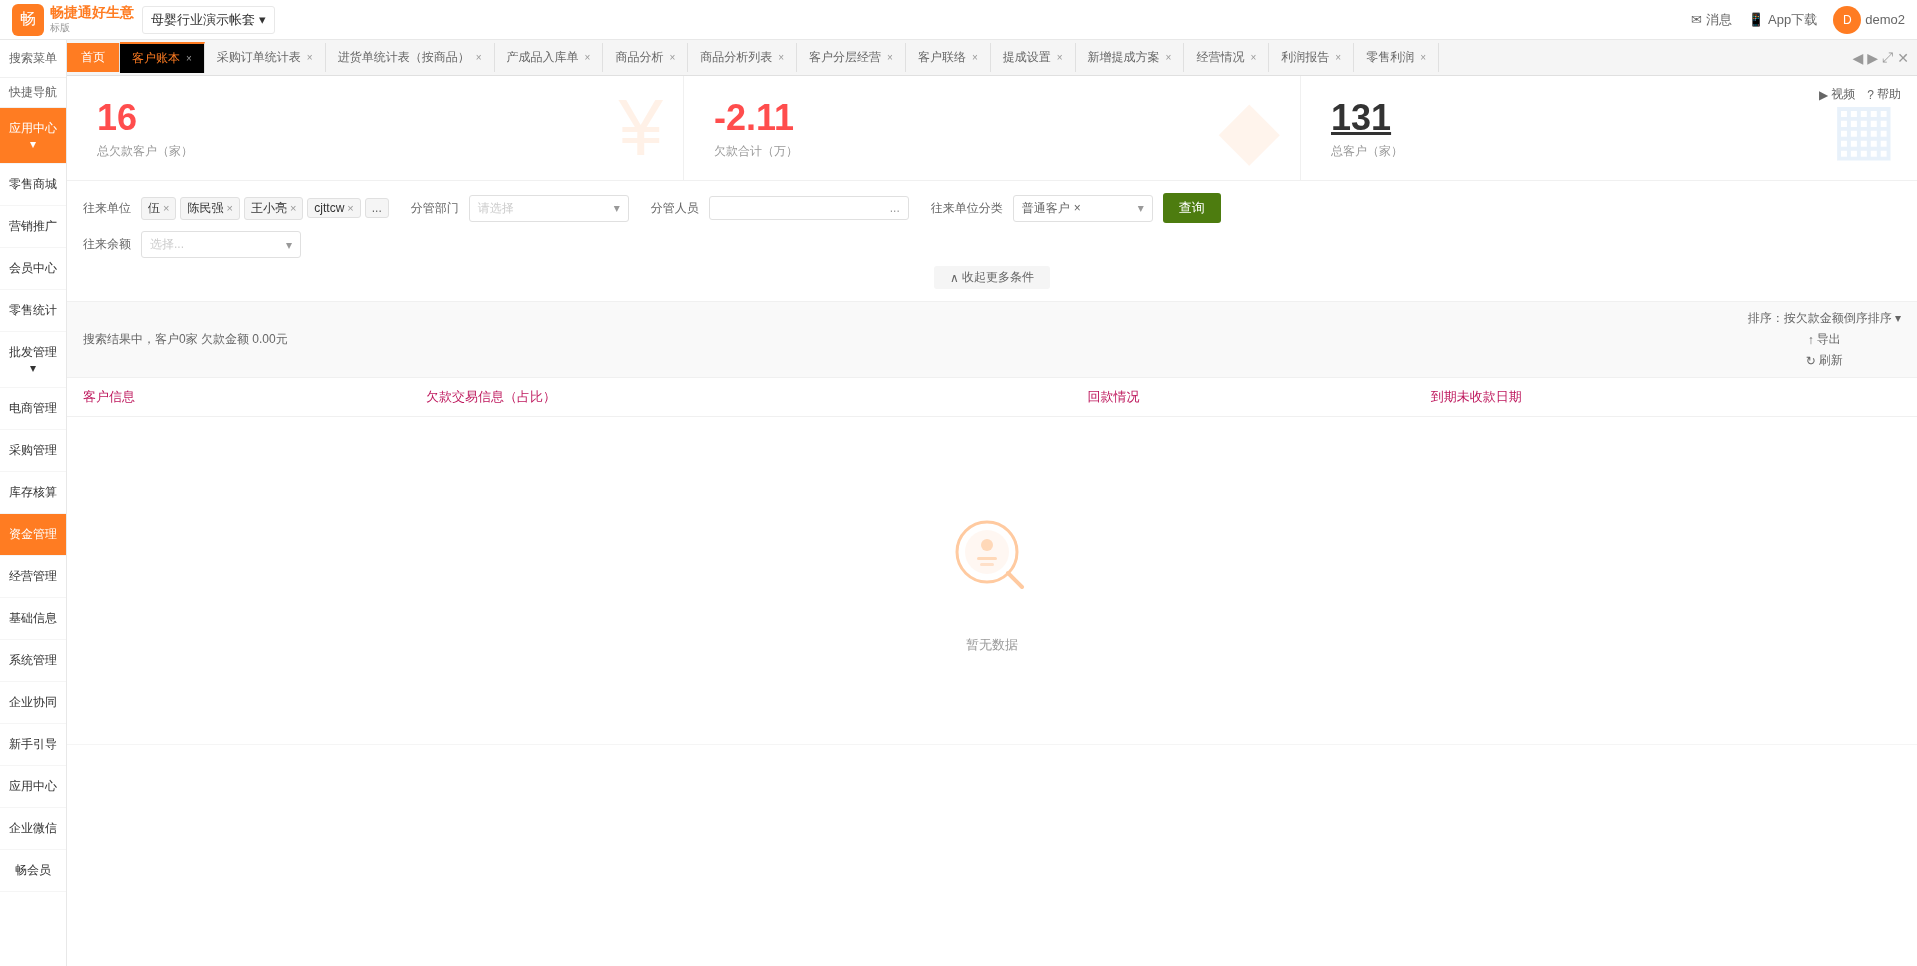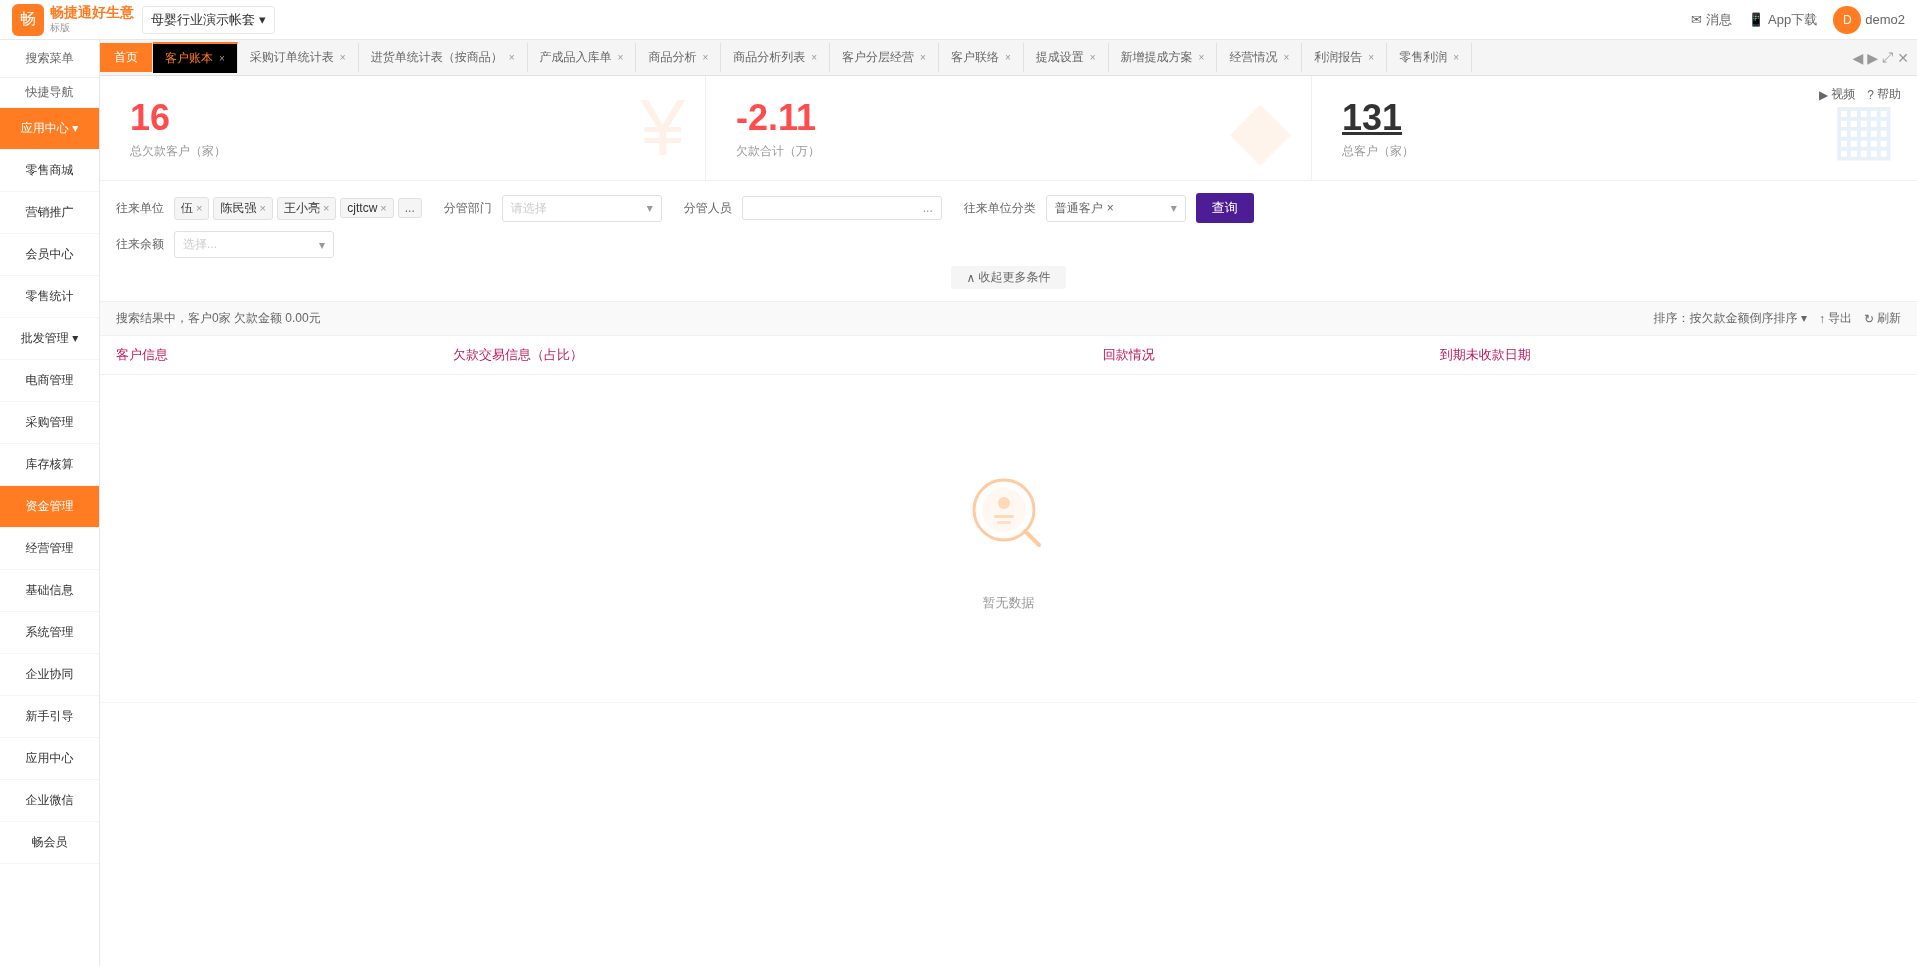--- a/index.html
+++ b/index.html
@@ -14,21 +14,21 @@
     .logo-sub { font-size: 10px; color: #999; }
     .company-selector { display: flex; align-items: center; gap: 4px; font-size: 13px; color: #333; cursor: pointer; padding: 4px 8px; border: 1px solid #e8e8e8; border-radius: 3px; }
     .top-bar-right { display: flex; align-items: center; gap: 16px; font-size: 13px; color: #666; }
     .top-bar-right span { cursor: pointer; display: flex; align-items: center; gap: 4px; }
     .avatar { width: 28px; height: 28px; border-radius: 50%; background: #ff7c22; display: flex; align-items: center; justify-content: center; color: white; font-size: 12px; }
 
     
     .main-layout { display: flex; flex: 1; overflow: hidden; }
 
     
-    .sidebar { width: 100px; background: #fff; border-right: 1px solid #e8e8e8; display: flex; flex-direction: column; overflow-y: auto; flex-shrink: 0; }
+    .sidebar { width: 67px; background: #fff; border-right: 1px solid #e8e8e8; display: flex; flex-direction: column; overflow-y: auto; flex-shrink: 0; }
     .sidebar-search { padding: 10px 8px; border-bottom: 1px solid #f0f0f0; text-align: center; font-size: 12px; color: #666; cursor: pointer; }
     .sidebar-nav { padding: 6px 8px; border-bottom: 1px solid #f0f0f0; text-align: center; font-size: 12px; color: #666; cursor: pointer; }
     .sidebar-item { padding: 12px 8px; text-align: center; font-size: 12px; color: #333; cursor: pointer; border-bottom: 1px solid #f5f5f5; }
     .sidebar-item.active { background: #ff7c22; color: white; }
 
     
     .content-area { flex: 1; display: flex; flex-direction: column; overflow: hidden; }
 
     
     .tab-bar { background: #f5f5f5; display: flex; align-items: center; border-bottom: 1px solid #e0e0e0; min-height: 36px; flex-shrink: 0; overflow: hidden; }
@@ -57,27 +57,27 @@
     
     .filter-area { padding: 12px 16px; border-bottom: 1px solid #f0f0f0; background: #fff; }
     .filter-row { display: flex; align-items: center; gap: 10px; margin-bottom: 8px; flex-wrap: wrap; }
     .filter-label { font-size: 12px; color: #666; white-space: nowrap; }
     .filter-tags { display: flex; align-items: center; gap: 4px; flex-wrap: wrap; }
     .filter-tag { display: flex; align-items: center; gap: 3px; background: #f5f5f5; border: 1px solid #e0e0e0; border-radius: 3px; padding: 2px 6px; font-size: 12px; color: #333; }
     .filter-tag .tag-close { color: #999; cursor: pointer; font-size: 11px; }
     .filter-tag .tag-more { color: #666; cursor: pointer; }
     .filter-select { display: flex; align-items: center; border: 1px solid #e0e0e0; border-radius: 3px; padding: 4px 8px; min-width: 120px; cursor: pointer; font-size: 12px; color: #666; background: #fff; }
     .filter-select .arrow { margin-left: auto; color: #999; }
-    .filter-btn-query { background: #4c1d95; color: white; border: none; border-radius: 3px; padding: 6px 16px; font-size: 13px; cursor: pointer; }
+    .filter-btn-query { background: #4d7c0f; color: white; border: none; border-radius: 3px; padding: 6px 16px; font-size: 13px; cursor: pointer; }
     .collapse-bar { display: flex; justify-content: center; margin-top: 4px; }
     .collapse-btn { font-size: 12px; color: #666; cursor: pointer; display: flex; align-items: center; gap: 3px; background: #f5f5f5; padding: 3px 16px; border-radius: 3px; }
 
     
     .result-bar { display: flex; align-items: center; justify-content: space-between; padding: 8px 16px; background: #f9f9f9; border-bottom: 1px solid #f0f0f0; font-size: 12px; color: #666; }
-    .result-actions { display: flex; align-items: center; gap: 12px; }
+    .result-actions { display: flex; align-items: center; gap: 4px; flex-direction: column; }
     .result-action { font-size: 12px; color: #666; cursor: pointer; display: flex; align-items: center; gap: 3px; }
     .sort-text { font-size: 12px; color: #666; }
 
     
     .data-table { width: 100%; border-collapse: collapse; }
     .data-table th { padding: 10px 16px; text-align: left; font-size: 13px; color: #be185d; font-weight: normal; border-bottom: 1px solid #f0f0f0; background: #fff; }
     .data-table td { padding: 10px 16px; text-align: left; font-size: 13px; color: #333; border-bottom: 1px solid #f5f5f5; }
     .empty-area { display: flex; flex-direction: column; align-items: center; justify-content: center; padding: 80px 20px; }
     .empty-icon { font-size: 80px; color: #ffcaa0; margin-bottom: 10px; }
     .empty-text { font-size: 13px; color: #999; }

